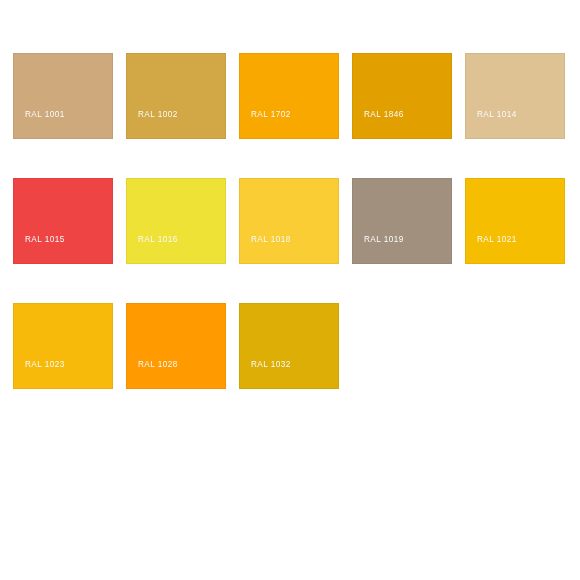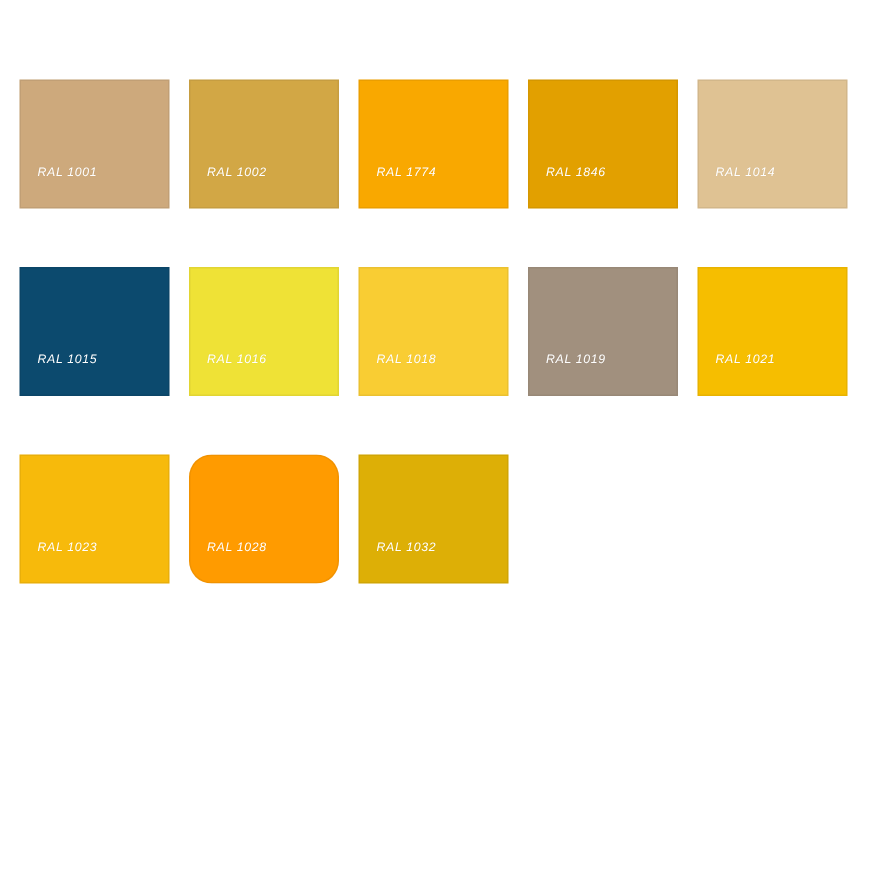--- a/index.html
+++ b/index.html
@@ -28,21 +28,20 @@
     column-gap: 13px;
     row-gap: 11px;
   }
 
   .swatch {
     position: relative;
     width: 100px;
     height: 86px;
     border: 1px solid rgba(0, 0, 0, 0.055);
     overflow: hidden;
-    font-style: italic;
   }
 
   .swatch-label {
     position: absolute;
     left: 11px;
     bottom: 19px;
     color: #ffffff;
     font-size: 8.2px;
     letter-spacing: 0.45px;
     line-height: 1;
@@ -54,45 +53,45 @@
 <body style="background: rgb(255, 255, 255);">
 
 <div id="palette-board" style="grid-template-columns: repeat(5, 100px); grid-auto-rows: 114px;">
     <div class="swatch" style="background: rgb(205, 169, 124);">
       <span class="swatch-label" style="color: rgb(255, 255, 255);">RAL 1001</span>
     </div>
     <div class="swatch" style="background: rgb(210, 167, 69); padding-left: 21px;">
       <span class="swatch-label" style="color: rgb(255, 255, 255);">RAL 1002</span>
     </div>
     <div class="swatch" style="background: rgb(249, 168, 0);">
-      <span class="swatch-label" style="color: rgb(255, 255, 255);">RAL 1774</span>
+      <span class="swatch-label" style="color: rgb(255, 255, 255);">RAL 1702</span>
     </div>
     <div class="swatch" style="background: rgb(226, 160, 0);">
       <span class="swatch-label" style="color: rgb(255, 255, 255);">RAL 1846</span>
     </div>
     <div class="swatch" style="background: rgb(223, 194, 147);">
       <span class="swatch-label" style="color: rgb(255, 255, 255);">RAL 1014</span>
     </div>
-    <div class="swatch" style="background: #0c4a6e;">
+    <div class="swatch" style="background: #ef4444;">
       <span class="swatch-label" style="color: rgb(255, 255, 255);">RAL 1015</span>
     </div>
     <div class="swatch" style="background: rgb(239, 226, 54);">
       <span class="swatch-label" style="color: rgb(255, 255, 255);">RAL 1016</span>
     </div>
     <div class="swatch" style="background: rgb(249, 205, 51); text-align: center;">
       <span class="swatch-label" style="color: rgb(255, 255, 255);">RAL 1018</span>
     </div>
     <div class="swatch" style="background: rgb(161, 144, 126);">
       <span class="swatch-label" style="color: rgb(255, 255, 255);">RAL 1019</span>
     </div>
     <div class="swatch" style="background: rgb(246, 190, 0);">
       <span class="swatch-label" style="color: rgb(255, 255, 255);">RAL 1021</span>
     </div>
     <div class="swatch" style="background: rgb(247, 186, 11);">
       <span class="swatch-label" style="color: rgb(255, 255, 255);">RAL 1023</span>
     </div>
-    <div class="swatch" style="background: rgb(255, 155, 0); border-radius: 15px;">
+    <div class="swatch" style="background: rgb(255, 155, 0);">
       <span class="swatch-label" style="color: rgb(255, 255, 255);">RAL 1028</span>
     </div>
     <div class="swatch" style="background: rgb(221, 175, 6);">
       <span class="swatch-label" style="color: rgb(255, 255, 255);">RAL 1032</span>
     </div>
   </div>
 
 </body></html>

